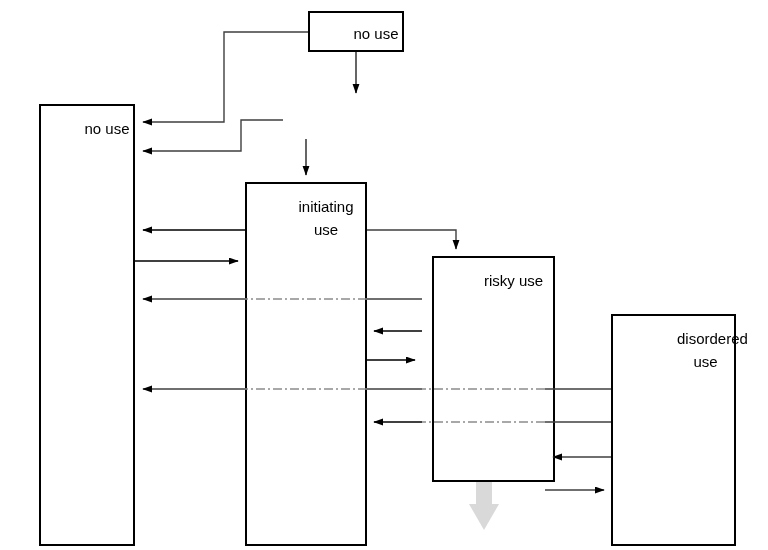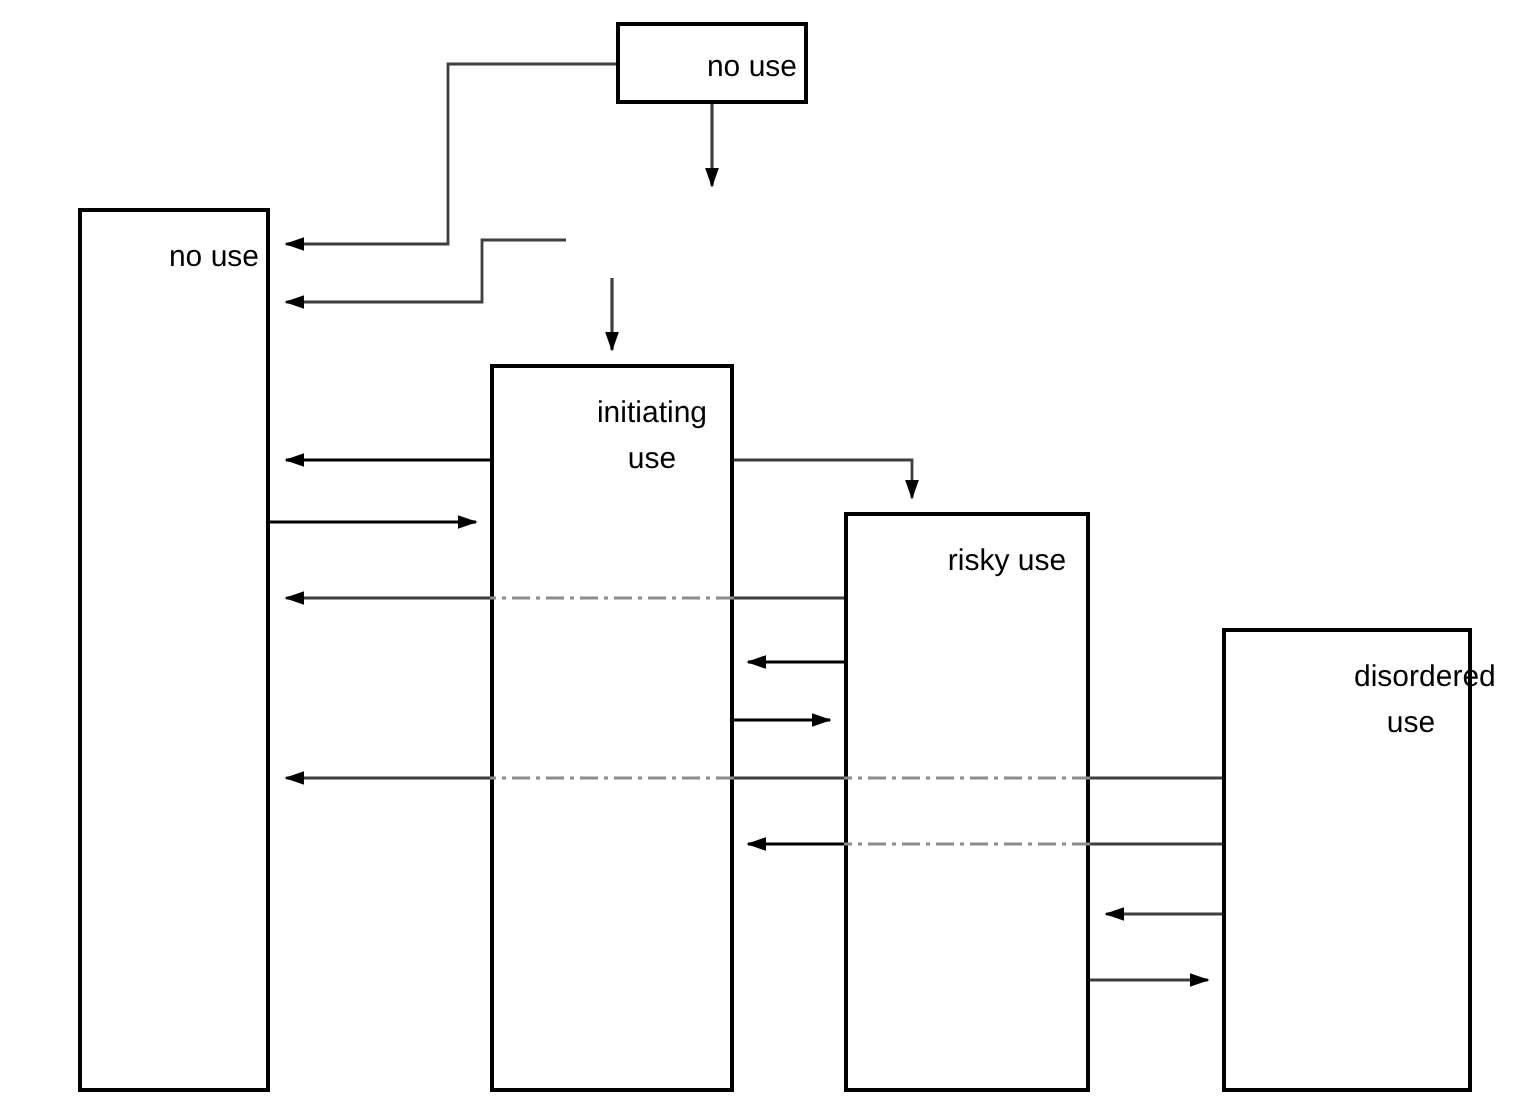--- a/index.html
+++ b/index.html
@@ -83,21 +83,21 @@
 
   <div class="node" style="left:39px; top:104px; width:96px; height:442px;">
     <div class="label" style="top:11px;">no use</div>
   </div>
 
   <div class="node" style="left:245px; top:182px; width:122px; height:364px;">
     <div class="label" style="top:11px;">initiating
 use</div>
   </div>
 
-  <div class="node" style="left:422px; top:256px; width:123px; height:290px;">
+  <div class="node" style="left:432px; top:256px; width:123px; height:226px;">
     <div class="label" style="top:11px;">risky use</div>
   </div>
 
   <div class="node" style="left:611px; top:314px; width:125px; height:232px;">
     <div class="label" style="top:11px;margin-left:24px;">disordered
 use</div>
   </div>
 
   <svg id="wires" viewBox="0 0 768 550" width="768" height="550" xmlns="http://www.w3.org/2000/svg">
     <defs>

